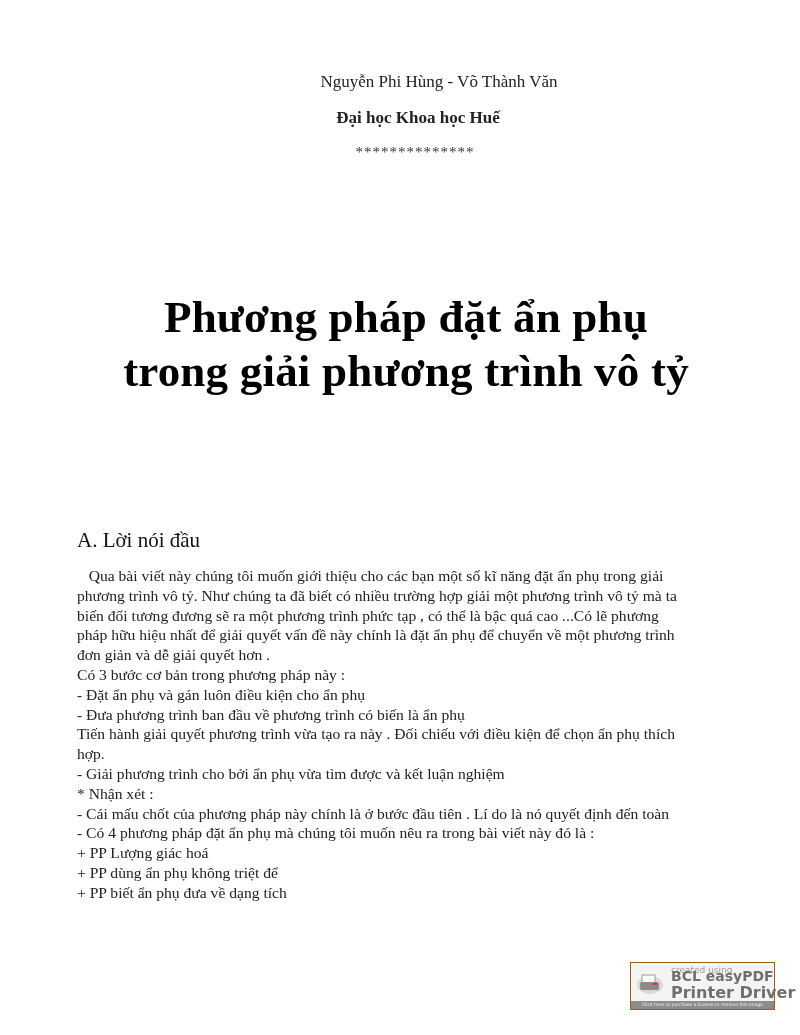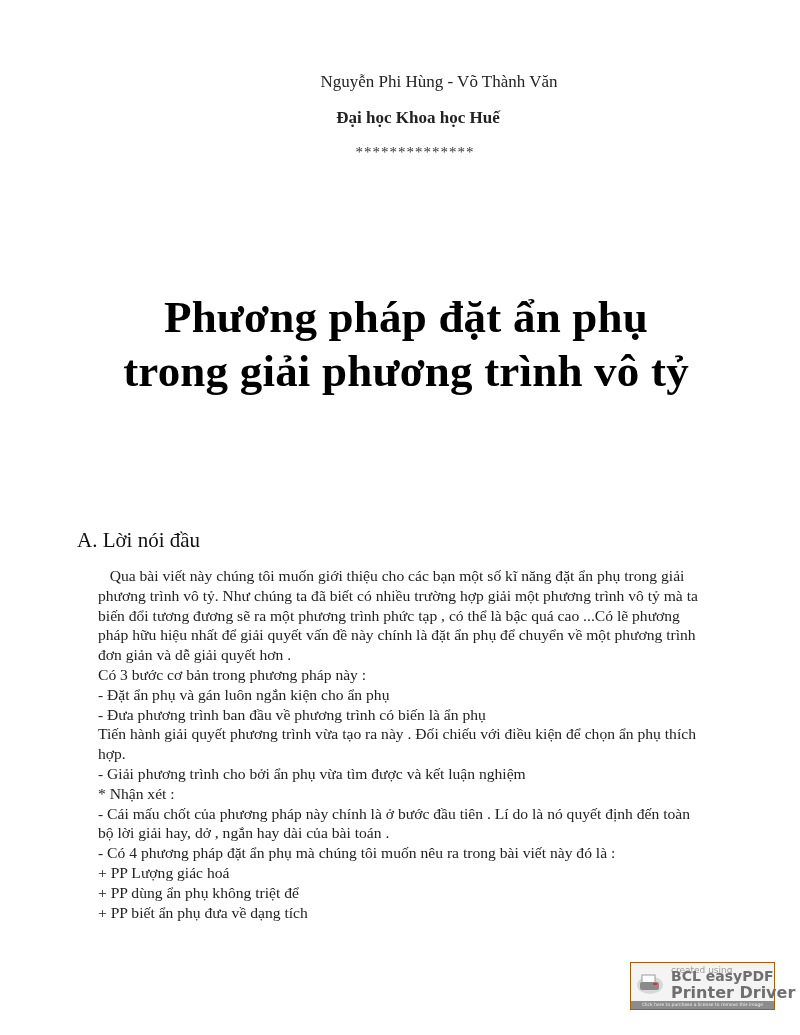--- a/index.html
+++ b/index.html
@@ -76,21 +76,20 @@
       color: #111;
     }
     .body-text {
       position: absolute;
       top: 566px;
       left: 77px;
       width: 680px;
       font-size: 15.6px;
       line-height: 19.8px;
       color: #222;
-      margin-left: 21px;
     }
     .body-text .line {
       white-space: nowrap;
       display: block;
     }
     .badge {
       position: absolute;
       top: 962px;
       left: 630px;
       width: 145px;
@@ -164,28 +163,27 @@
 
 <div class="section-heading">A. Lời nói đầu</div>
 
 <div class="body-text" id="body-text">
     <span class="line" style="white-space: pre;">   Qua bài viết này chúng tôi muốn giới thiệu cho các bạn một số kĩ năng đặt ẩn phụ trong giải</span>
     <span class="line" style="white-space: pre;">phương trình vô tỷ. Như chúng ta đã biết có nhiều trường hợp giải một phương trình vô tỷ mà ta</span>
     <span class="line" style="white-space: pre;">biến đổi tương đương sẽ ra một phương trình phức tạp , có thể là bậc quá cao ...Có lẽ phương</span>
     <span class="line" style="white-space: pre;">pháp hữu hiệu nhất để giải quyết vấn đề này chính là đặt ẩn phụ để chuyển về một phương trình</span>
     <span class="line" style="white-space: pre; font-family: Liberation Serif, serif;">đơn giản và dễ giải quyết hơn .</span>
     <span class="line" style="white-space: pre;">Có 3 bước cơ bản trong phương pháp này :</span>
-    <span class="line" style="white-space: pre;">- Đặt ẩn phụ và gán luôn ngắn kiện cho ẩn phụ</span>
+    <span class="line" style="white-space: pre;">- Đặt ẩn phụ và gán luôn điều kiện cho ẩn phụ</span>
     <span class="line" style="white-space: pre;">- Đưa phương trình ban đầu về phương trình có biến là ẩn phụ</span>
     <span class="line" style="white-space: pre;">Tiến hành giải quyết phương trình vừa tạo ra này . Đối chiếu với điều kiện để chọn ẩn phụ thích</span>
     <span class="line" style="white-space: pre;">hợp.</span>
     <span class="line" style="white-space: pre;">- Giải phương trình cho bởi ẩn phụ vừa tìm được và kết luận nghiệm</span>
     <span class="line" style="white-space: pre;">* Nhận xét :</span>
     <span class="line" style="white-space: pre;">- Cái mấu chốt của phương pháp này chính là ở bước đầu tiên . Lí do là nó quyết định đến toàn</span>
-    <span class="line" style="white-space: pre;">bộ lời giải hay, dở , ngắn hay dài của bài toán .</span>
     <span class="line" style="white-space: pre;">- Có 4 phương pháp đặt ẩn phụ mà chúng tôi muốn nêu ra trong bài viết này đó là :</span>
     <span class="line" style="white-space: pre;">+ PP Lượng giác hoá</span>
     <span class="line" style="white-space: pre;">+ PP dùng ẩn phụ không triệt để</span>
     <span class="line" style="white-space: pre;">+ PP biết ẩn phụ đưa về dạng tích</span>
   </div>
 
 <div class="badge">
   <svg class="printer-icon" viewBox="0 0 28 24">
     <ellipse cx="14" cy="14" rx="13" ry="9" fill="#d8d8d8"></ellipse>
     <rect x="6" y="4" width="13" height="9" fill="#ffffff" stroke="#9a9a9a" stroke-width="1"></rect>

